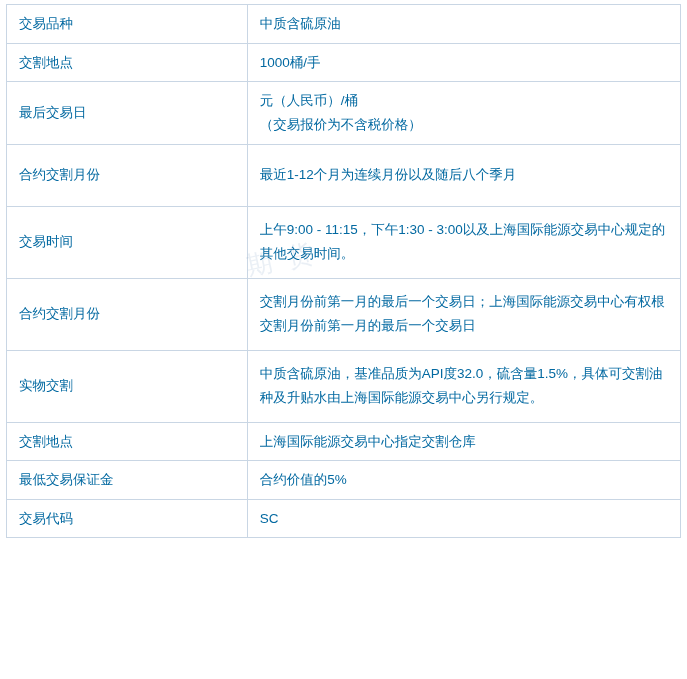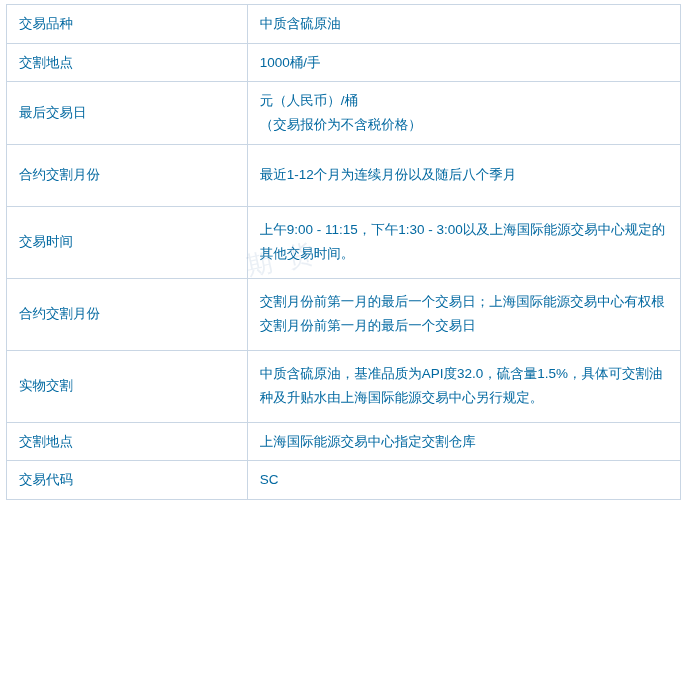--- a/index.html
+++ b/index.html
@@ -132,20 +132,26 @@
         </td>
       </tr>
 
       <tr class="h-normal">
         <td class="label-cell">交割地点</td>
         <td class="value-cell">
           <span class="line">上海国际能源交易中心指定交割仓库</span>
         </td>
       </tr>
 
+      <tr class="h-normal">
+        <td class="label-cell">最低交易保证金</td>
+        <td class="value-cell">
+          <span class="line">合约价值的5%</span>
+        </td>
+      </tr>
 
 
       <tr class="h-normal">
         <td class="label-cell">交易代码</td>
         <td class="value-cell">
           <span class="line">SC</span>
         </td>
       </tr>
 
     </tbody>

